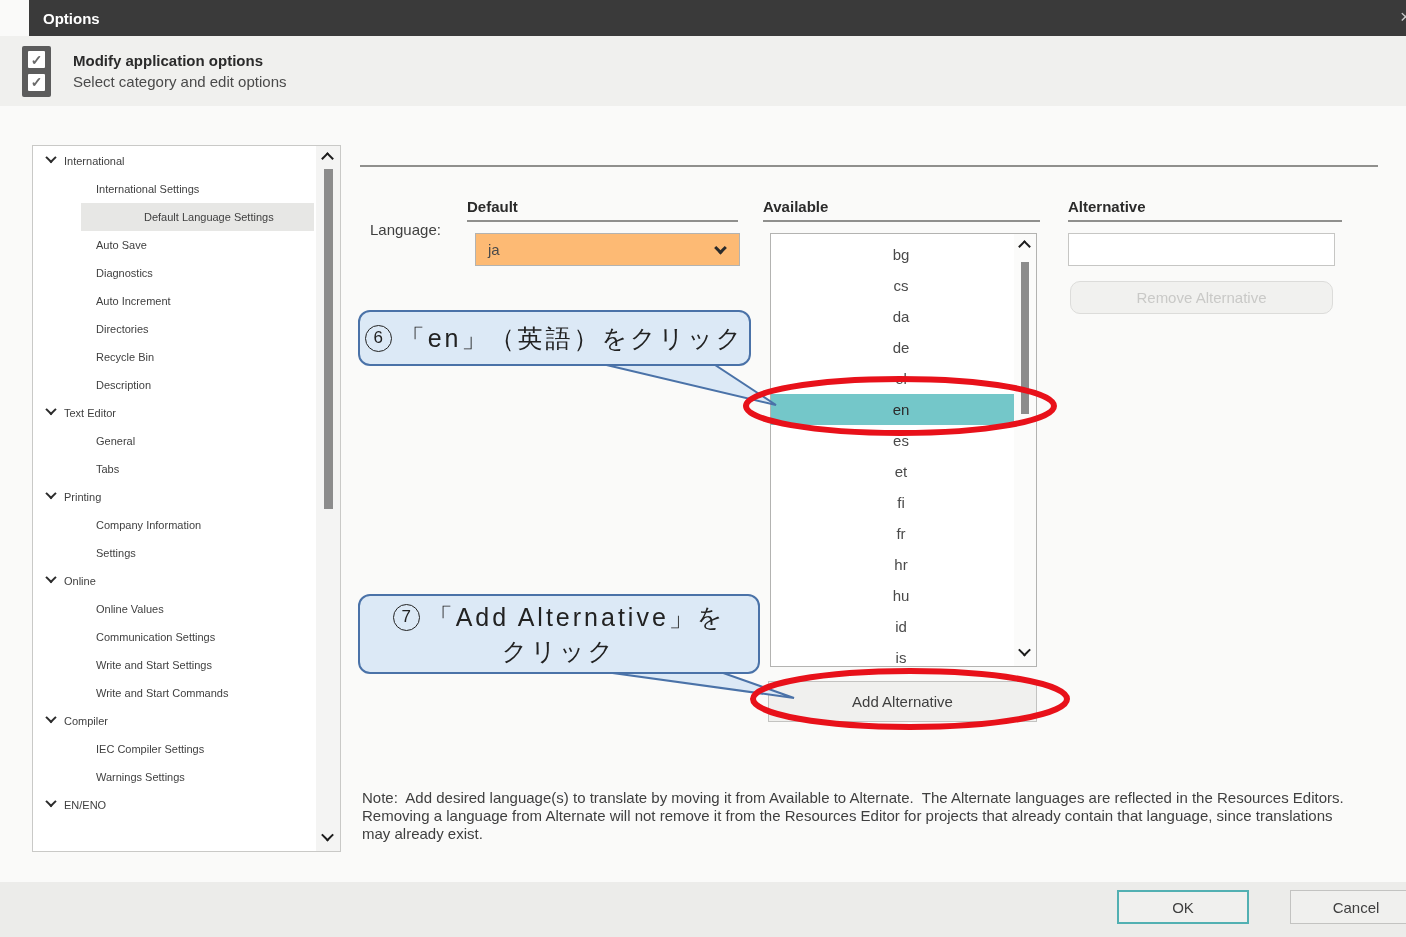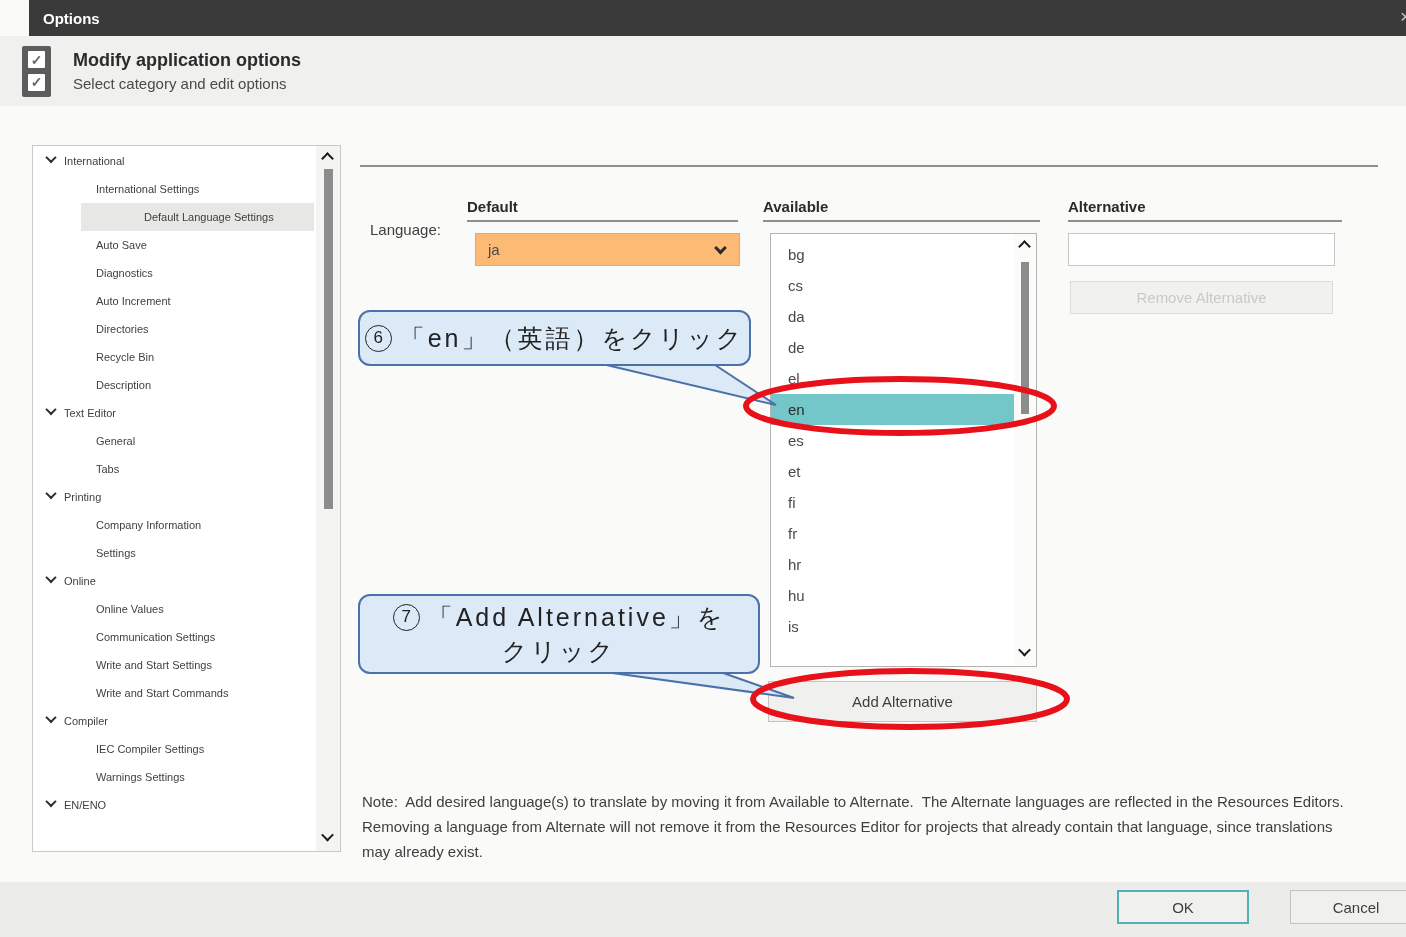--- a/index.html
+++ b/index.html
@@ -18,21 +18,21 @@
   
   .header { position:absolute; left:0; top:36px; width:1406px; height:70px;
     background:#f0f0ee; display:flex; align-items:center; }
   .hicon { width:29px; height:51px; background:#5c5c5c; border-radius:2px;
     margin-left:22px; display:flex; flex-direction:column; align-items:center;
     justify-content:space-evenly; }
   .cb { width:17px; height:17px; background:#ffffff; border-radius:1px;
     display:flex; align-items:center; justify-content:center; }
   .cb .tick { color:#6a6a6a; font-size:14px; font-weight:bold; line-height:14px; }
   .htxt { margin-left:22px; }
-  .htitle { font-weight:bold; font-size:18px; color:#2b2b2b; }
+  .htitle { font-weight:bold; font-size:15px; color:#2b2b2b; }
   .hsub { font-size:15px; color:#4a4a4a; margin-top:4px; }
   
   .tree { position:absolute; left:32px; top:145px; width:309px; height:707px;
     background:#ffffff; border:1px solid #c9c9c7; overflow:hidden; }
   .tree-items { position:absolute; left:0; top:1px; width:281px; }
   .tree-row { height:28px; line-height:28px; font-size:11px; white-space:nowrap;
     display:flex; align-items:center; }
   .tree-row.parent { padding-left:14px; }
   .tree-row.child { padding-left:63px;text-align:right; }
   .tree-row.selected { background:#e7e7e5;margin-left:48px; }
@@ -58,36 +58,36 @@
   .colhead.alternative { left:1068px; top:198px; width:274px; }
   .langlabel { position:absolute; left:370px; top:221px; font-size:15px; }
   .dropdown { position:absolute; left:475px; top:233px; width:265px; height:33px;
     background:#fdba74; border:1px solid #b3b3b1; display:flex; align-items:center; }
   .dropdown .val { margin-left:12px; font-size:15px; color:#4a4a4a; }
   .dropdown .chev { position:absolute; right:14px; top:11px; width:9px; height:9px;
     border-width:3px; border-color:#2b2b2b; }
   .listbox { position:absolute; left:770px; top:233px; width:267px; height:434px;
     background:#ffffff; border:1px solid #b3b3b1; overflow:hidden; }
   .list-rows { position:absolute; left:0; top:5px; width:243px; }
-  .list-row { height:31px; line-height:31px; font-size:15px; padding-left:17px; color:#4a4a4a; }
+  .list-row { height:31px; line-height:31px; font-size:15px; padding-left:17px; color:#4a4a4a;text-align:center; }
   .list-row.selected { background:#74c7c9; color:#2b2b2b; }
   .listbox .vscroll { width:22px; background:#fbfbfa; }
   .listbox .vthumb { top:28px; height:152px; left:7px; width:8px; background:#8c8c8c; }
   .listbox .vscroll .chev { left:6px; }
   .altinput { position:absolute; left:1068px; top:233px; width:267px; height:33px;
     background:#ffffff; border:1px solid #c6c6c4; font-size:15px; padding:0 10px;
     font-family:"Liberation Sans", sans-serif; }
   .btn { position:absolute; background:#f0f0ee; border:1px solid #c3c3c1;
     font-size:15px; color:#3f3f3f; display:flex; align-items:center; justify-content:center;
     font-family:"Liberation Sans", sans-serif; }
   .btn.remove { left:1070px; top:281px; width:263px; height:33px;
-    background:#f1f1ef; border-color:#dcdcda; color:#c9c9c7; }
+    background:#f1f1ef; border-color:#dcdcda; color:#c9c9c7;border-radius:10px; }
   .btn.add { left:768px; top:681px; width:269px; height:41px; }
   .note { position:absolute; left:362px; top:789px; width:992px; font-size:15px;
-    line-height:25px; color:#3f3f3f; white-space:pre-wrap; }
+    line-height:18px; color:#3f3f3f; white-space:pre-wrap; }
   
   .footer { position:absolute; left:0; top:882px; width:1406px; height:55px; background:#ececea; }
   .btn.ok { left:1117px; top:890px; width:132px; height:34px; border:2px solid #52b0b2; }
   .btn.cancel { left:1262px; top:890px; width:132px; height:34px;margin-left:28px; }
   
   .callout { position:absolute; background:#dce9f6; border:2.5px solid #4a72a8;
     border-radius:12px; z-index:40; display:flex; align-items:center; justify-content:center;
     color:#222222; font-size:25px; letter-spacing:3px;
     font-family:"Liberation Sans", sans-serif; }
   .callout.c1 { left:358px; top:310px; width:393px; height:56px; }
@@ -231,20 +231,21 @@
       <div class="list-row">da</div>
       <div class="list-row">de</div>
       <div class="list-row">el</div>
       <div class="list-row selected">en</div>
       <div class="list-row">es</div>
       <div class="list-row">et</div>
       <div class="list-row">fi</div>
       <div class="list-row">fr</div>
       <div class="list-row">hr</div>
       <div class="list-row">hu</div>
+      <div class="list-row">id</div>
       <div class="list-row">is</div>
     </div>
   <div class="vscroll">
     <span class="chev up"></span>
     <div class="vthumb"></div>
     <span class="chev down"></span>
   </div>
 </div>
 
 <input class="altinput" value="" style="">

